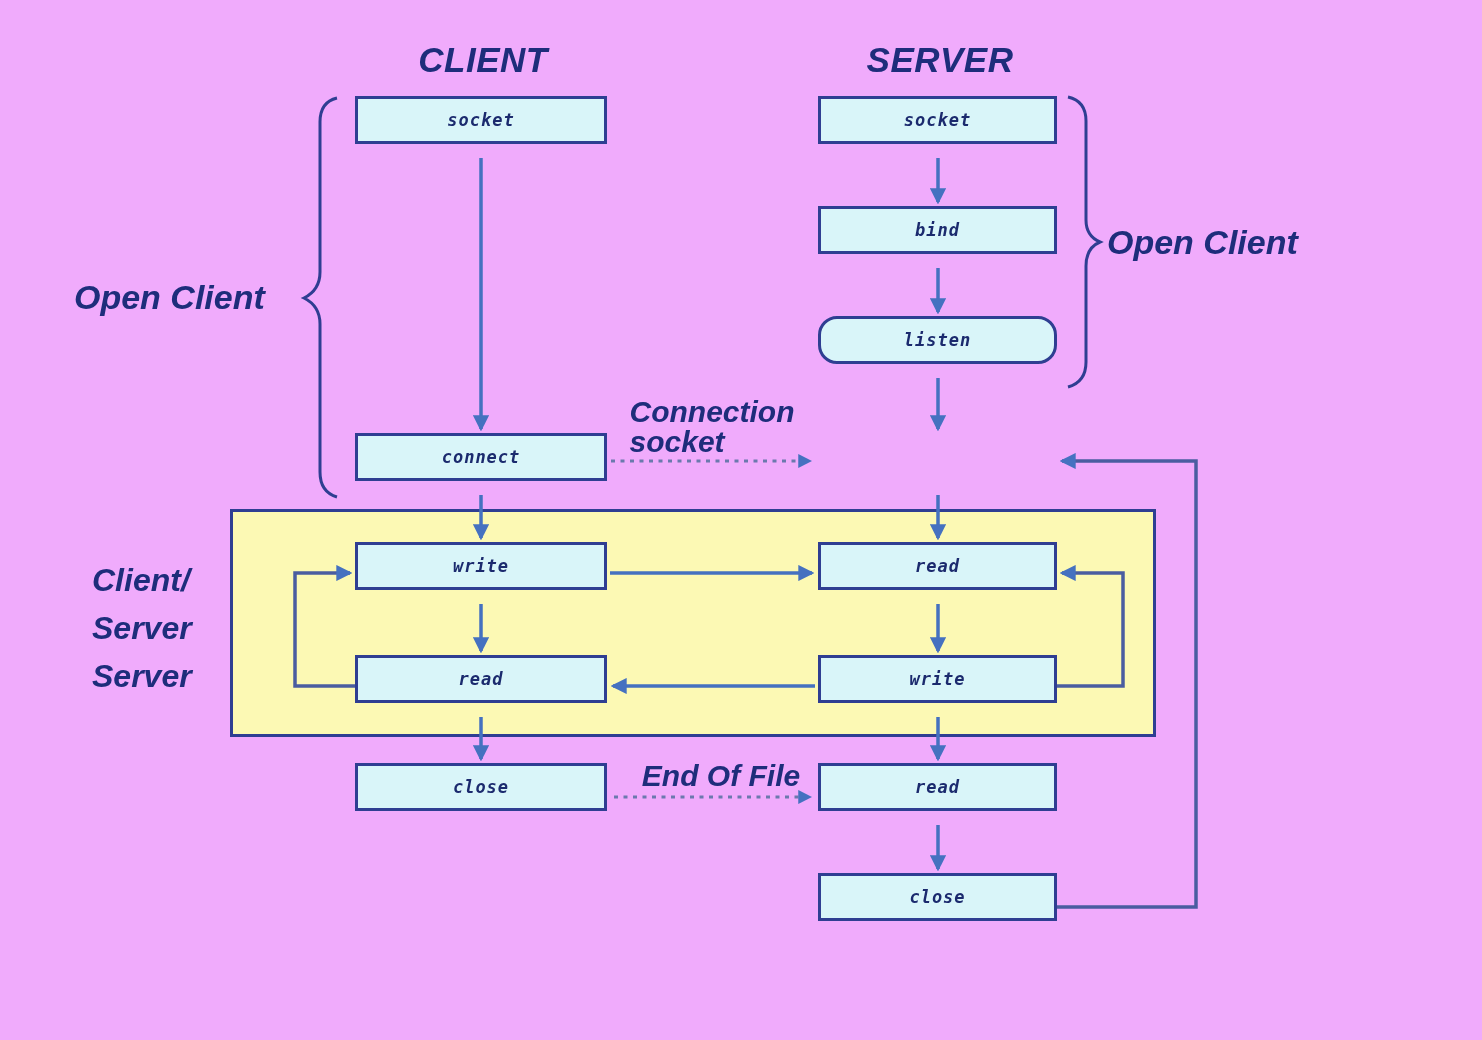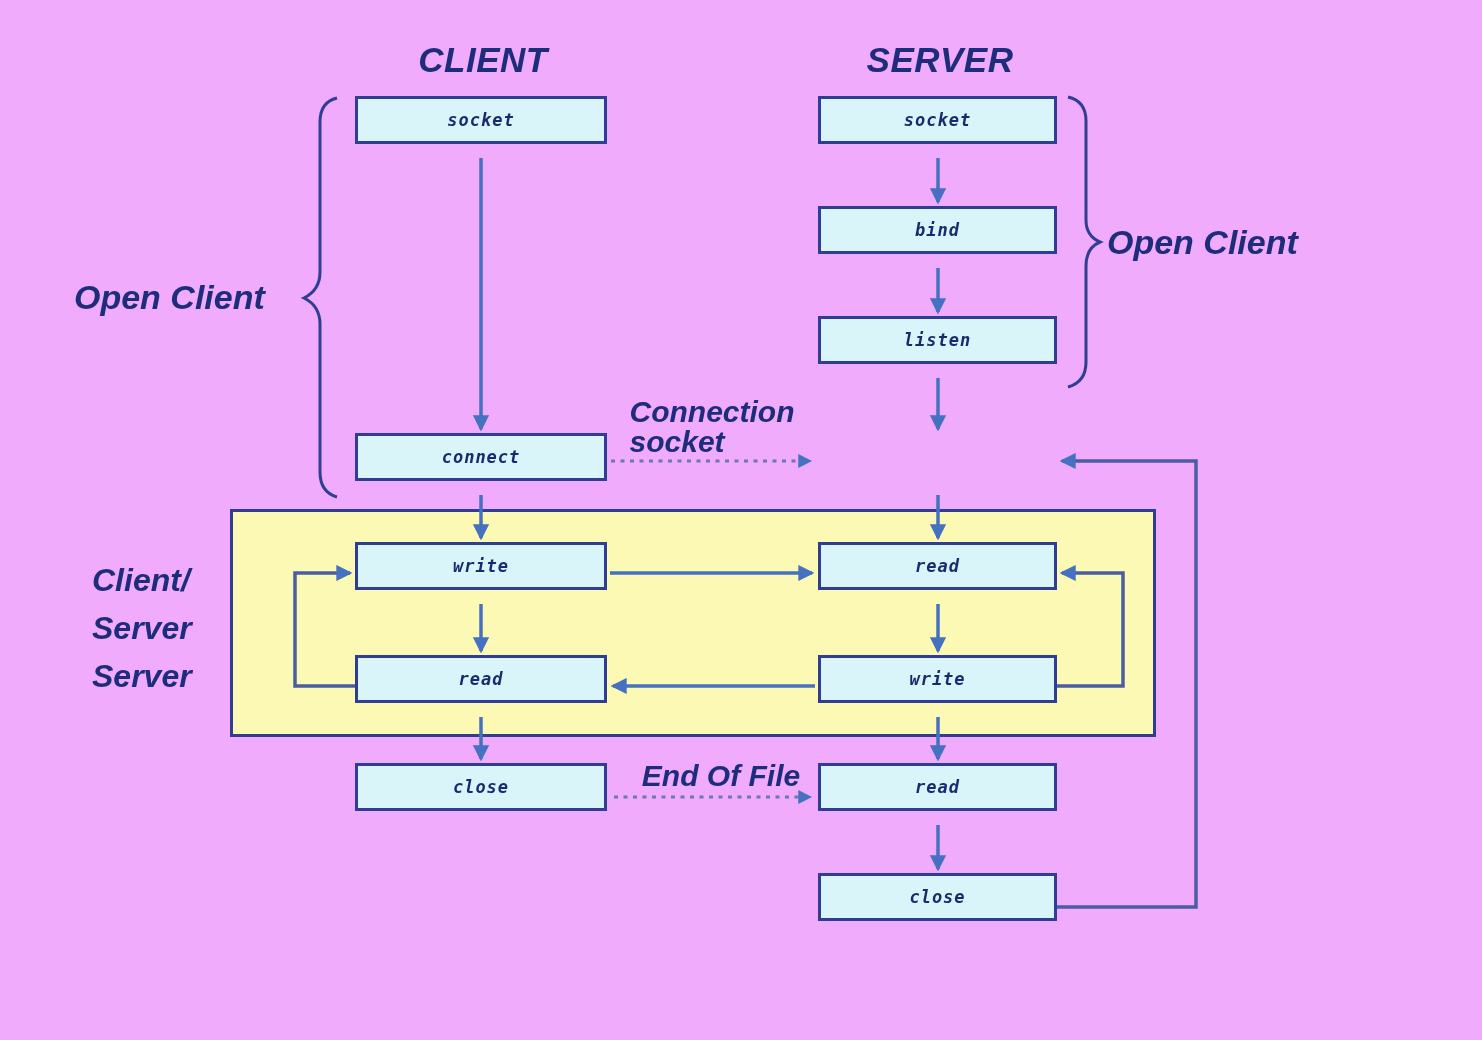--- a/index.html
+++ b/index.html
@@ -94,21 +94,21 @@
   </svg>
 
   <div class="box client" style="top:96px;">socket</div>
   <div class="box client" style="top:433px;text-align:center;">connect</div>
   <div class="box client" style="top:542px;">write</div>
   <div class="box client" style="top:655px;">read</div>
   <div class="box client" style="top:763px;">close</div>
 
   <div class="box server" style="top:96px;">socket</div>
   <div class="box server" style="top:206px;">bind</div>
-  <div class="box server" style="top:316px;">listen</div>
+  <div class="box server" style="top:316px;border-radius:19px;">listen</div>
   <div class="box server" style="top:542px;">read</div>
   <div class="box server" style="top:655px;">write</div>
   <div class="box server" style="top:763px;">read</div>
   <div class="box server" style="top:873px;">close</div>
 
   <div class="side-label" style="left:74px; top:278px;">Open Client</div>
   <div class="side-label" style="left:1107px; top:223px;">Open Client</div>
 
   <div class="side-label session-label" style="left:92px; top:556px;">
     <div>Client/</div>

